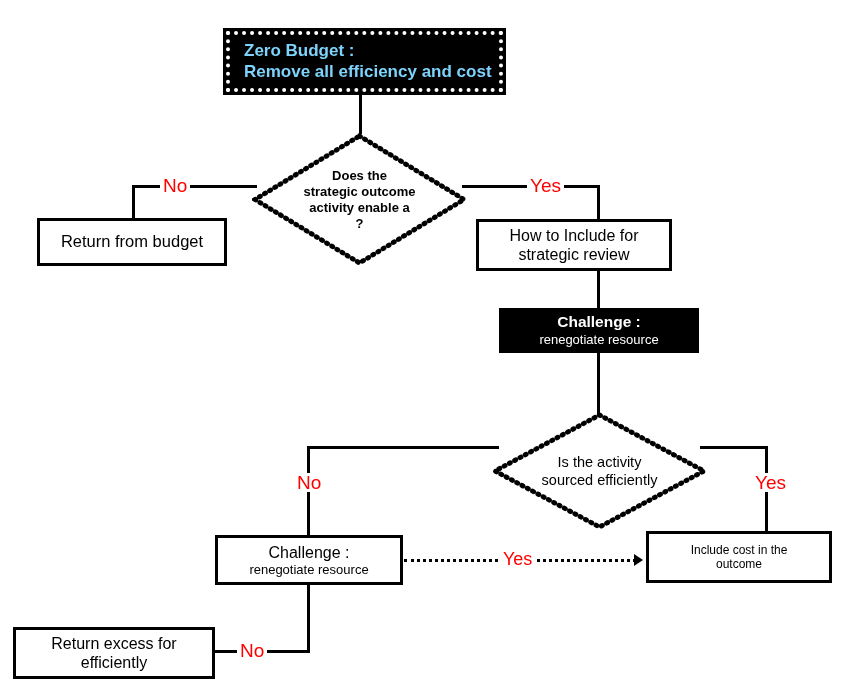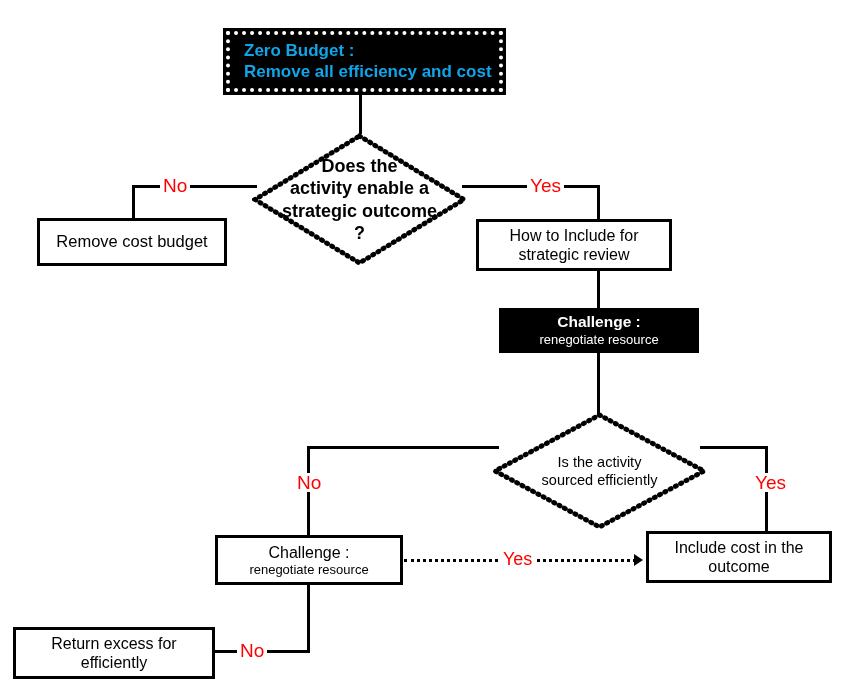--- a/index.html
+++ b/index.html
@@ -36,21 +36,21 @@
     border: 3px solid #000000;
     background: #ffffff;
   }
   .node.filled {
     background: #000000;
     color: #ffffff;
     border: 3px solid #000000;
   }
   .node.dotted-filled {
     background: #000000;
-    color: #0ea5e9;
+    color: #7dd3fc;
     border: 4px dotted #ffffff;
     outline: 3px solid #000000;
   }
 
   .line1 { display: block; }
   .line2 { display: block; }
 
   
   .diamond {
     position: absolute;
@@ -114,34 +114,34 @@
     <span class="line1">Zero Budget :</span>
     <span class="line2">Remove all efficiency and cost</span>
   </div>
 
   <div class="conn v" style="left:359px; top:92px; height:42px;"></div>
 
   <div class="diamond" style="left:252px; top:133px; width:215px; height:133px;">
     <svg class="shape" viewBox="0 0 215 133" preserveAspectRatio="none">
       <polygon points="107.5,3 212,66.5 107.5,130 3,66.5" fill="#ffffff" stroke="#000000" stroke-width="5" stroke-dasharray="1 5" stroke-linecap="round"></polygon>
     </svg>
-    <div class="dlabel" style="font-size:18px; font-weight:700;">
+    <div class="dlabel" style="font-size:13px; font-weight:700;">
       <span class="line1">Does the</span>
+      <span class="line2">strategic outcome</span>
       <span class="line2">activity enable a</span>
-      <span class="line2">strategic outcome</span>
       <span class="line2">?</span>
     </div>
   </div>
 
   <div class="conn h" style="left:132px; top:185px; width:125px;"></div>
   <div class="conn v" style="left:132px; top:185px; height:34px;"></div>
   <div class="elabel" style="left:160px; top:176px; font-size:19px;">No</div>
 
   <div class="node solid" style="left:37px; top:218px; width:190px; height:48px; font-size:16.5px;">
-    <span class="line1">Remove cost budget</span>
+    <span class="line1">Return from budget</span>
   </div>
 
   <div class="conn h" style="left:462px; top:185px; width:138px;"></div>
   <div class="conn v" style="left:597px; top:185px; height:35px;"></div>
   <div class="elabel" style="left:527px; top:176px; font-size:19px;">Yes</div>
 
   <div class="node solid" style="left:476px; top:219px; width:196px; height:52px; font-size:16px;">
     <span class="line1">How to Include for</span>
     <span class="line2">strategic review</span>
   </div>
@@ -171,21 +171,21 @@
 
   <div class="conn h" style="left:700px; top:446px; width:68px;"></div>
   <div class="conn v" style="left:765px; top:446px; height:86px;"></div>
   <div class="elabel" style="left:752px; top:473px; font-size:19px;">Yes</div>
 
   <div class="node solid" style="left:215px; top:535px; width:188px; height:50px;">
     <span class="line1" style="font-size:16px;">Challenge :</span>
     <span class="line2" style="font-size:13px;">renegotiate resource</span>
   </div>
 
-  <div class="node solid" style="left:646px; top:531px; width:186px; height:52px; font-size:16px;">
+  <div class="node solid" style="left:646px; top:531px; width:186px; height:52px; font-size:12px;">
     <span class="line1">Include cost in the</span>
     <span class="line2">outcome</span>
   </div>
 
   <div class="dotline" style="left:404px; top:559px; width:232px;"></div>
   <div class="arrowhead" style="left:634px; top:554px;"></div>
   <div class="elabel" style="left:500px; top:550px; font-size:18px;">Yes</div>
 
   <div class="conn v" style="left:307px; top:585px; height:68px;"></div>
   <div class="conn h" style="left:204px; top:650px; width:106px;"></div>

